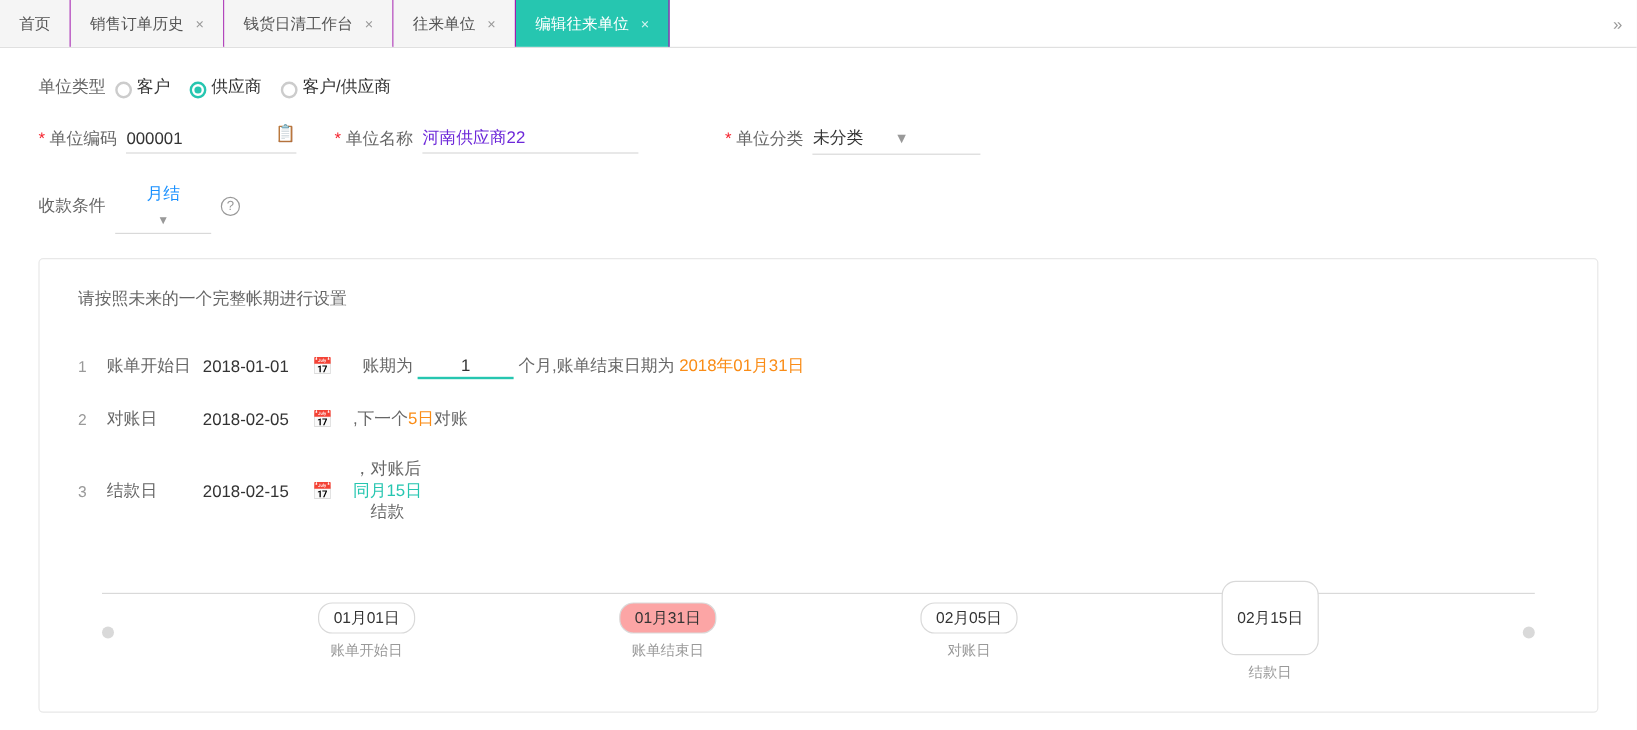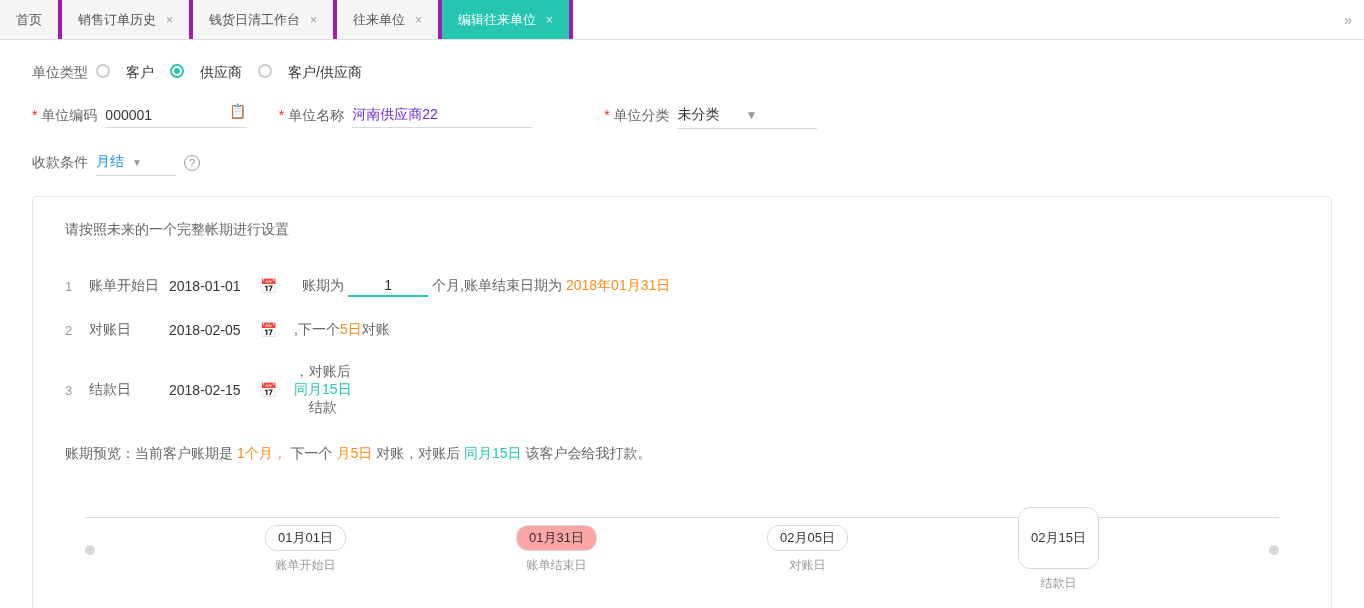--- a/index.html
+++ b/index.html
@@ -14,21 +14,21 @@
       height: 40px;
       padding: 0;
     }
     .tab-item {
       display: flex;
       align-items: center;
       padding: 0 16px;
       cursor: pointer;
       font-size: 13px;
       color: #555;
-      border-right: 4px solid #a21caf;
+      border-right: 1px solid #a21caf;
       gap: 6px;
       white-space: nowrap;
       background: #f5f5f5;
     }
     .tab-item:first-child { border-left: none; }
     .tab-item.active {
       background: #26c6b0;
       color: #fff;
     }
     .tab-close {
@@ -74,22 +74,22 @@
       content: '* ';
       color: #f5222d;
     }
     .radio-group {
       display: flex;
       align-items: center;
       gap: 16px;
     }
     .radio-item {
       display: flex;
-      align-items: flex-start;
-      gap: 16px;
+      align-items: flex-end;
+      gap: 4px;
       cursor: pointer;
     }
     .radio-circle {
       width: 14px;
       height: 14px;
       border-radius: 50%;
       border: 2px solid #ccc;
       display: flex;
       align-items: center;
       justify-content: center;
@@ -295,21 +295,21 @@
       <div class="select-field" style="min-width:140px;gap:26px;">
         <span class="select-plain">未分类</span>
         <span class="dropdown-arrow-gray">▼</span>
       </div>
     </div>
   </div>
 
   <div class="form-row">
     <div class="form-field">
       <span class="form-label">收款条件</span>
-      <div class="select-field" style="min-width:80px;">
+      <div class="select-field" style="min-width:80px;flex-direction:column;">
         <span class="select-value">月结</span>
         <span class="select-arrow">▼</span>
       </div>
       <div class="help-icon">?</div>
     </div>
   </div>
 
   <div class="panel">
     <div class="panel-title">请按照未来的一个完整帐期进行设置</div>
 
@@ -351,29 +351,20 @@
       </div>
       <div class="step-desc" style="margin-left:16px;flex-direction:column;">
         <span>，对账后</span>
         <span class="highlight-teal">同月15日</span>
         <span>结款</span>
       </div>
     </div>
 
     <div style="height:16px;"></div>
 
-    <div class="preview-text">
-      <span>账期预览：当前客户账期是</span>
-      <span class="highlight-orange">1个月，</span>
-      <span>下一个</span>
-      <span class="highlight-orange">月5日</span>
-      <span>对账，对账后</span>
-      <span class="highlight-teal">同月15日</span>
-      <span>该客户会给我打款。</span>
-    </div>
 
     <div style="position:relative; display:flex; align-items:center; padding: 20px 20px 0 20px; justify-content: center;">
 
       <div style="position:absolute; top: 30px; left:20px; right:20px; height:1px; background:#d9d9d9;"></div>
 
       <div style="width:10px; height:10px; border-radius:50%; background:#d9d9d9; position:relative; z-index:1;"></div>
 
       <div style="flex:1;"></div>
 
       <div style="display:flex; flex-direction:column; align-items:center; position:relative; z-index:1;">

